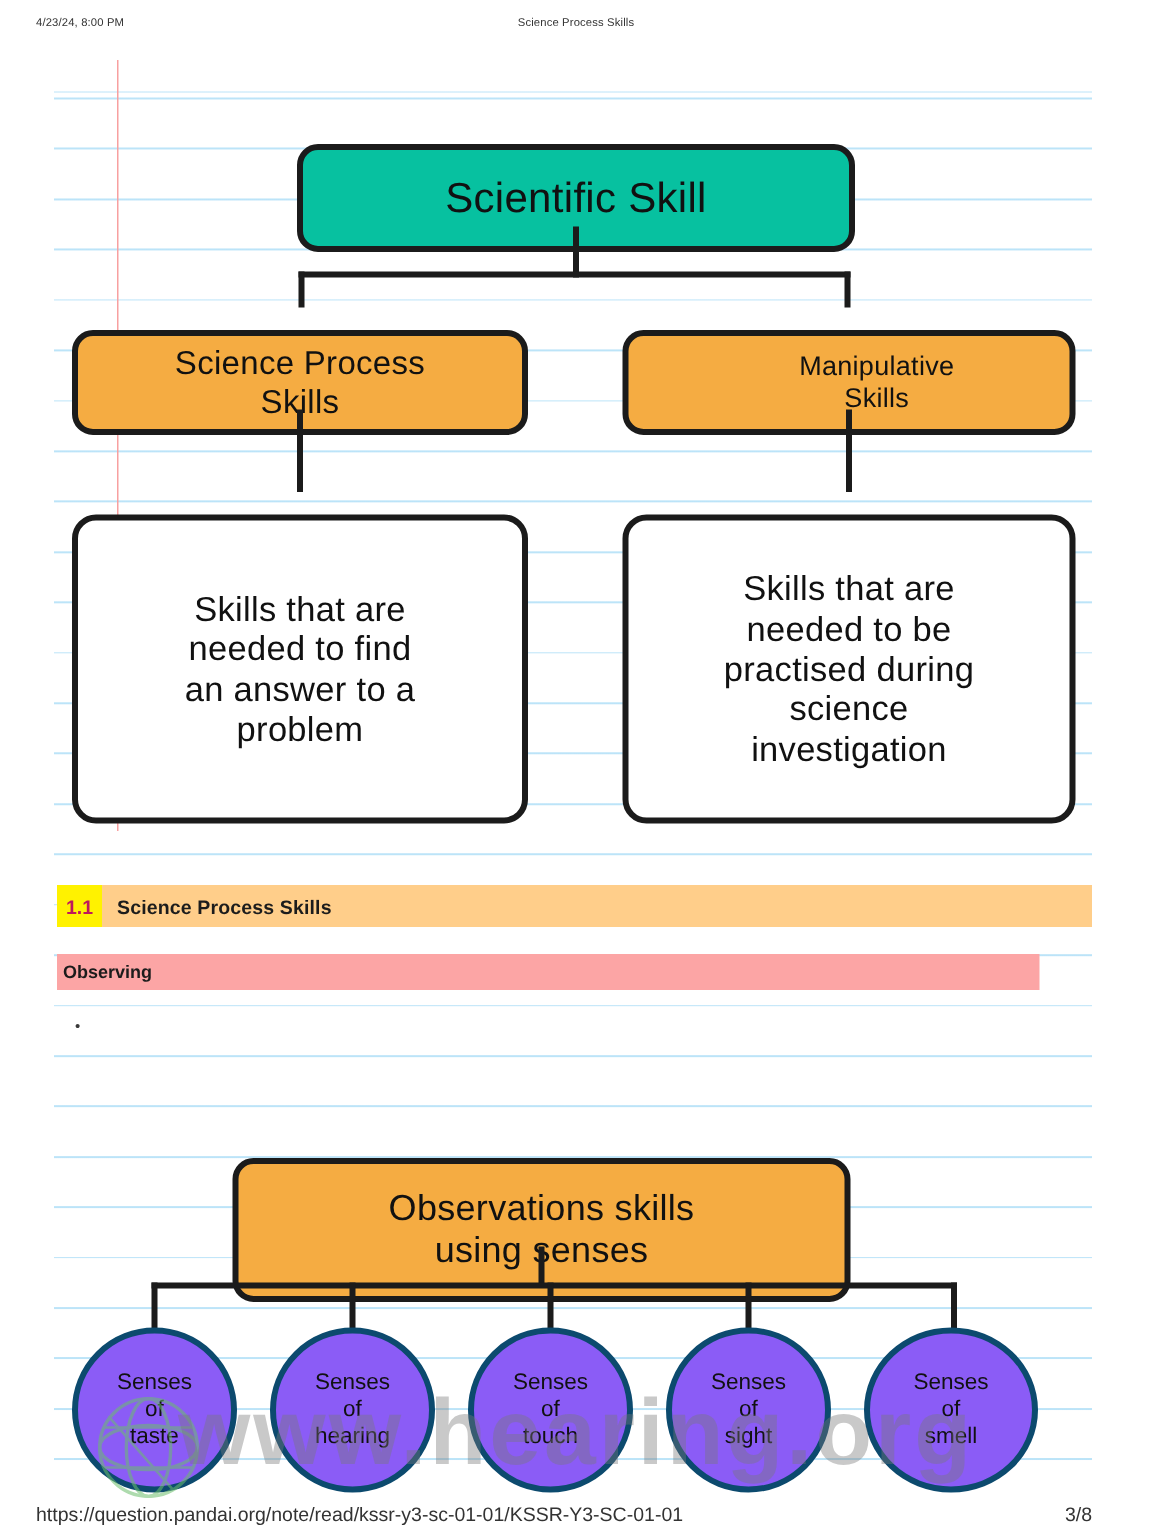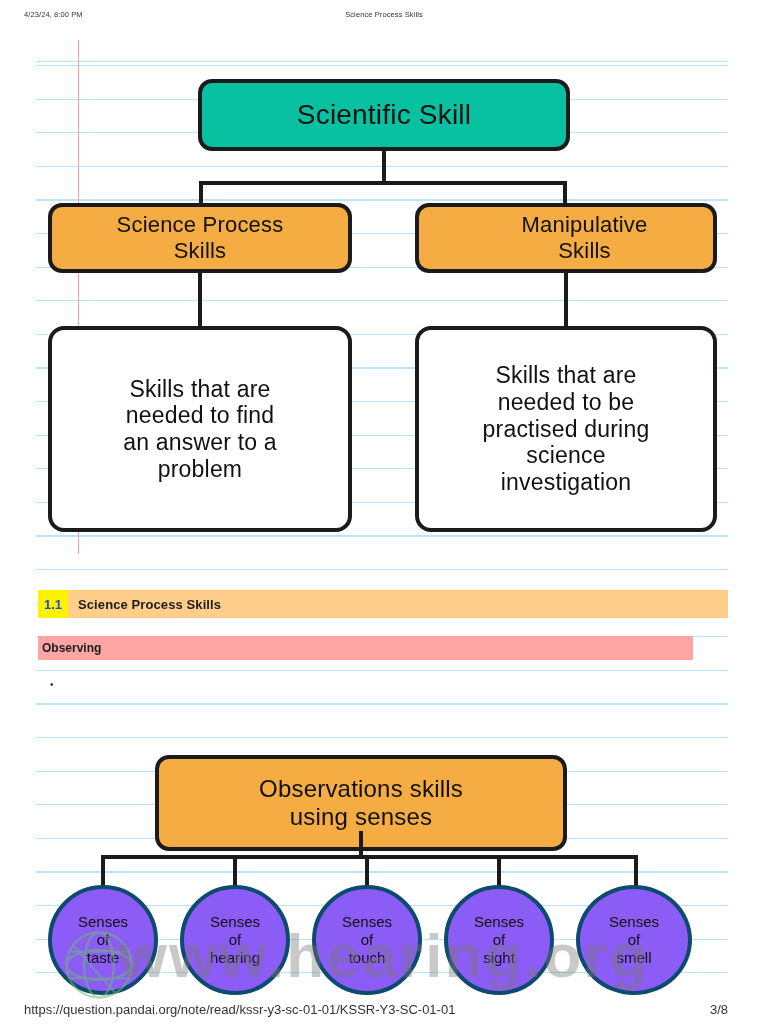--- a/index.html
+++ b/index.html
@@ -78,20 +78,21 @@
     border-radius: 14px;
     display: flex;
     align-items: center;
     justify-content: center;
     text-align: center;
     line-height: 1.16;
     color: #111111;
     font-weight: 400;
     letter-spacing: .2px;
     white-space: pre-line;
+    margin-top: 17px;
   }
   .node.teal   { background: #07c1a0; }
   .node.orange { background: #f5ac42; }
   .node.white  { background: #ffffff; }
 
   .circle {
     position: absolute;
     box-sizing: border-box;
     border: 4px solid #0c4a6e;
     border-radius: 50%;
@@ -118,21 +119,21 @@
     position: absolute;
     left: 38px;
     width: 690px;
     height: 28px;
     background: #ffce8a;
     display: flex;
     align-items: center;
   }
   .section-bar .sb-num {
     background: #fff200;
-    color: #1d4ed8;
+    color: #be185d;
     font-weight: bold;
     font-size: 13px;
     height: 28px;
     min-width: 30px;
     display: flex;
     align-items: center;
     justify-content: center;
     padding: 0 5px;
     box-sizing: border-box;
   }
@@ -220,21 +221,21 @@
 <div class="node teal" style="left:198px; top:79px; width:372px; height:72px; font-size:28px;">Scientific Skill</div>
 
 <div class="connector v" style="left:382px; top:151px; height:34px;"></div>
 <div class="connector h" style="left:199px; top:181px; width:368px;"></div>
 <div class="connector v" style="left:199px; top:181px; height:24px;"></div>
 <div class="connector v" style="left:563px; top:181px; height:24px;"></div>
 
 <div class="node orange" style="left:48px; top:203px; width:304px; height:70px; font-size:22px;">Science Process
 Skills</div>
 
-<div class="node orange" style="left:415px; top:203px; width:302px; height:70px; font-size:22px;padding-left:37px;">Manipulative
+<div class="node orange" style="left:415px; top:203px; width:302px; height:70px; font-size:18px;padding-left:37px;">Manipulative
 Skills</div>
 
 <div class="connector v" style="left:198px; top:273px; height:55px;"></div>
 <div class="connector v" style="left:564px; top:273px; height:55px;"></div>
 
 <div class="node white" style="left:48px; top:326px; width:304px; height:206px; font-size:23px; border-radius:16px;">Skills that are
 needed to find
 an answer to a
 problem</div>
 

